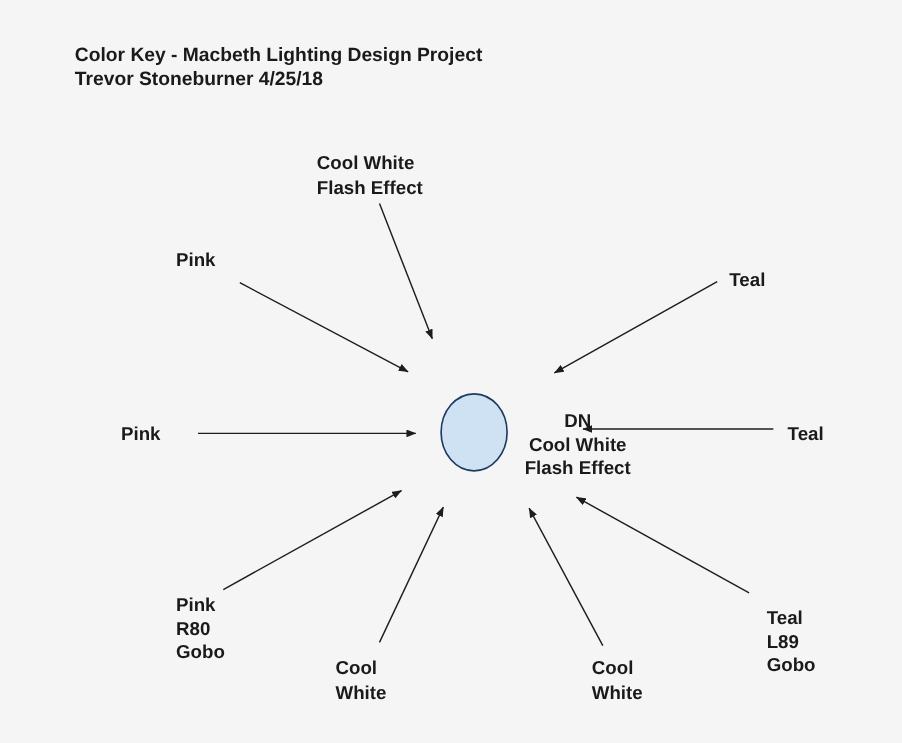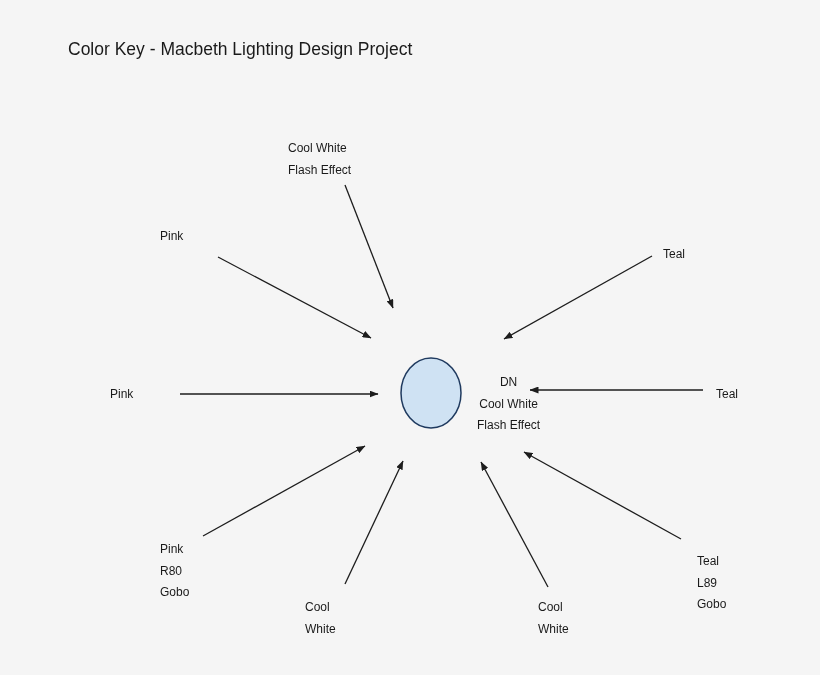--- a/index.html
+++ b/index.html
@@ -14,36 +14,37 @@
     font-family: "Liberation Sans", sans-serif;
     overflow: hidden;
     position: relative;
   }
   #canvas {
     position: absolute;
     left: 0;
     top: 0;
     width: 820px;
     height: 675px;
+    font-weight: bold;
   }
   .title-block {
     position: absolute;
     left: 68px;
     top: 38px;
     font-size: 17.5px;
     line-height: 22px;
     color: #1a1a1a;
     white-space: nowrap;
   }
   .title-block div {
     white-space: nowrap;
   }
   .node-label {
     position: absolute;
-    font-size: 12px;
+    font-size: 17px;
     line-height: 21.5px;
     color: #1a1a1a;
     white-space: nowrap;
   }
   .node-label div {
     white-space: nowrap;
   }
   svg {
     position: absolute;
     left: 0;
@@ -91,20 +92,21 @@
 
     <line class="arrow-line" x1="548" y1="587" x2="481" y2="462" marker-end="url(#arrowhead)"></line>
 
     <line class="arrow-line" x1="681" y1="539" x2="524" y2="452" marker-end="url(#arrowhead)"></line>
 
     <ellipse class="hub-circle" cx="431" cy="393" rx="30" ry="35"></ellipse>
   </svg>
 
   <div class="title-block">
     <div>Color Key - Macbeth Lighting Design Project</div>
+    <div>Trevor Stoneburner 4/25/18</div>
   </div>
 
   <div class="node-label" style="left:477px; top:372px;text-align:center;">
     <div>DN</div>
     <div>Cool White</div>
     <div>Flash Effect</div>
   </div>
 
   <div class="node-label" style="left:160px; top:226px;">
     <div>Pink</div>

